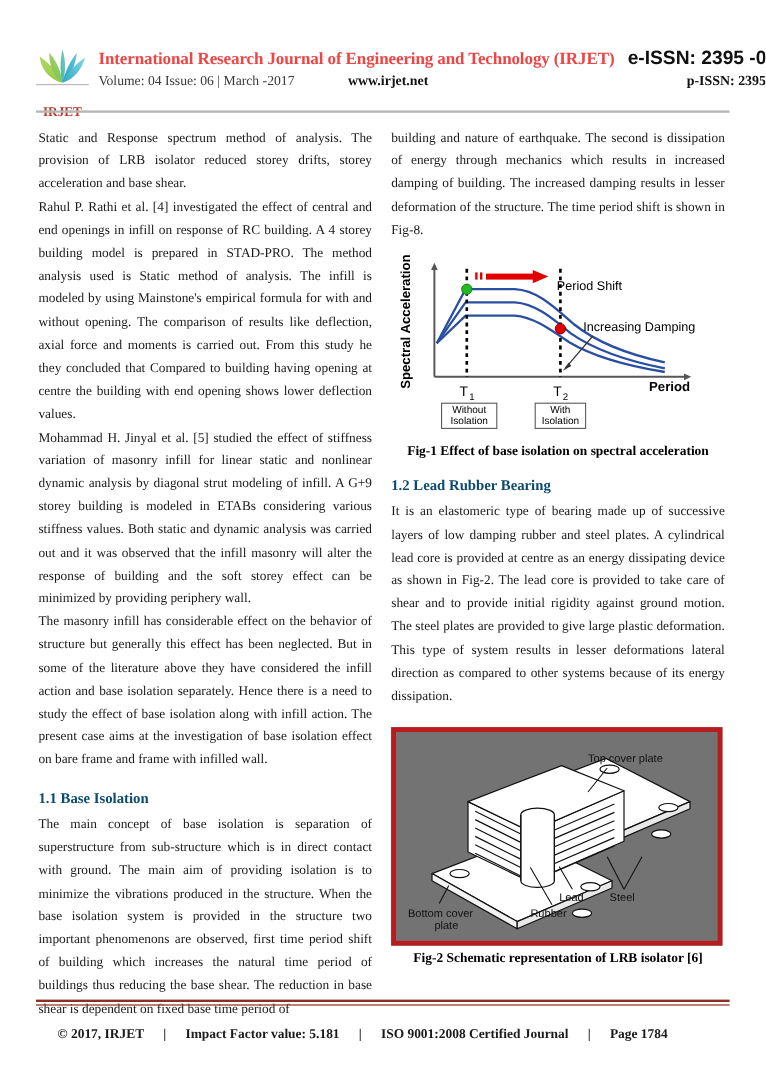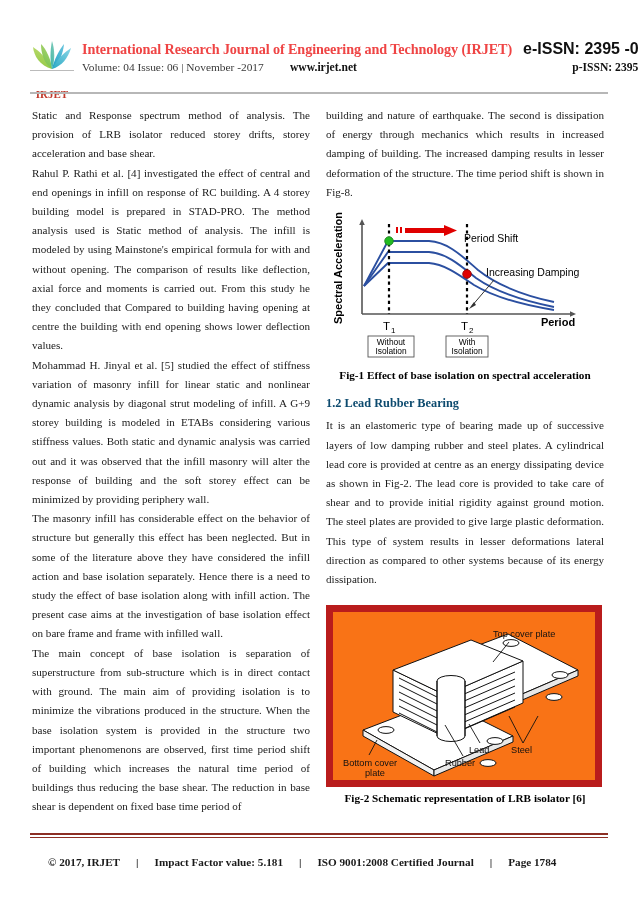--- a/index.html
+++ b/index.html
@@ -126,22 +126,22 @@
     margin: 4px 0 2px 0;
     line-height: 14px;
   }
 
   
   .fig1-wrap { margin: 6px 0 0 0; }
 
   
   .fig2-wrap {
     margin: 16px 0 0 0;
-    border: 7px solid #b91c1c;
-    background: #f97316;
+    border: 4px solid #b91c1c;
+    background: #737373;
     width: 276px;
     height: 182px;
     position: relative;
   }
 
   
   .foot-rule-top {
     position: absolute; left: 30px; top: 833px; width: 578px;
     height: 2px; background: #8c2f24;
   }
@@ -203,33 +203,34 @@
       </svg>
       <div class="logo-word">IRJET</div>
     </div>
 
     <div class="hdr-text">
       <div class="hdr-line1">
         <span class="hdr-title">International Research Journal of Engineering and Technology (IRJET)</span>
         <span class="hdr-eissn">e-ISSN: 2395 -0056</span>
       </div>
       <div class="hdr-line2">
-        <span class="hdr-vol">Volume: 04 Issue: 06 | November -2017</span>
+        <span class="hdr-vol">Volume: 04 Issue: 06 | March -2017</span>
         <span class="hdr-site">www.irjet.net</span>
         <span class="hdr-pissn">p-ISSN: 2395-0072</span>
       </div>
     </div>
   </div>
   <div class="hdr-rule"></div>
 
   <div class="col col-left">
     <p class="just">Static and Response spectrum method of analysis. The provision of LRB isolator reduced storey drifts, storey acceleration and base shear.</p>
     <p class="just">Rahul P. Rathi et al. [4] investigated the effect of central and end openings in infill on response of RC building. A 4 storey building model is prepared in STAD-PRO. The method analysis used is Static method of analysis. The infill is modeled by using Mainstone's empirical formula for with and without opening. The comparison of results like deflection, axial force and moments is carried out. From this study he they concluded that Compared to building having opening at centre the building with end opening shows lower deflection values.</p>
     <p class="just">Mohammad H.  Jinyal et al. [5] studied the effect of stiffness variation of masonry infill for linear static and nonlinear dynamic analysis by diagonal strut modeling of infill. A G+9 storey building is modeled in ETABs considering various stiffness values. Both static and dynamic analysis was carried out and it was observed that the infill masonry will alter the response of building and the soft storey effect can be minimized by providing periphery wall.</p>
     <p class="just">The masonry infill has considerable effect on the behavior of structure but generally this effect has been neglected. But in some of the literature above they have considered the infill action and base isolation separately. Hence there is a need to study the effect of base isolation along with infill action. The present case aims at the investigation of base isolation effect on bare frame and frame with infilled wall.</p>
+    <h3 class="section">1.1 Base Isolation</h3>
     <p class="just">The main concept of base isolation is separation of superstructure from sub-structure which is in direct contact with ground. The main aim of providing isolation is to minimize the vibrations produced in the structure. When the base isolation system is provided in the structure two important phenomenons are observed, first time period shift of building which increases the natural time period of buildings thus reducing the base shear. The reduction in base shear is dependent on fixed base time period of</p>
   </div>
 
   <div class="col col-right">
     <p class="just">building and nature of earthquake. The second is dissipation of energy through mechanics which results in increased damping of building. The increased damping results in lesser deformation of the structure. The time period shift is shown in Fig-8.</p>
 
     <div class="fig1-wrap">
       <svg width="276" height="150" viewBox="0 0 276 150">
 
         <line x1="36" y1="14" x2="36" y2="106" stroke="#555" stroke-width="1.6"></line>

